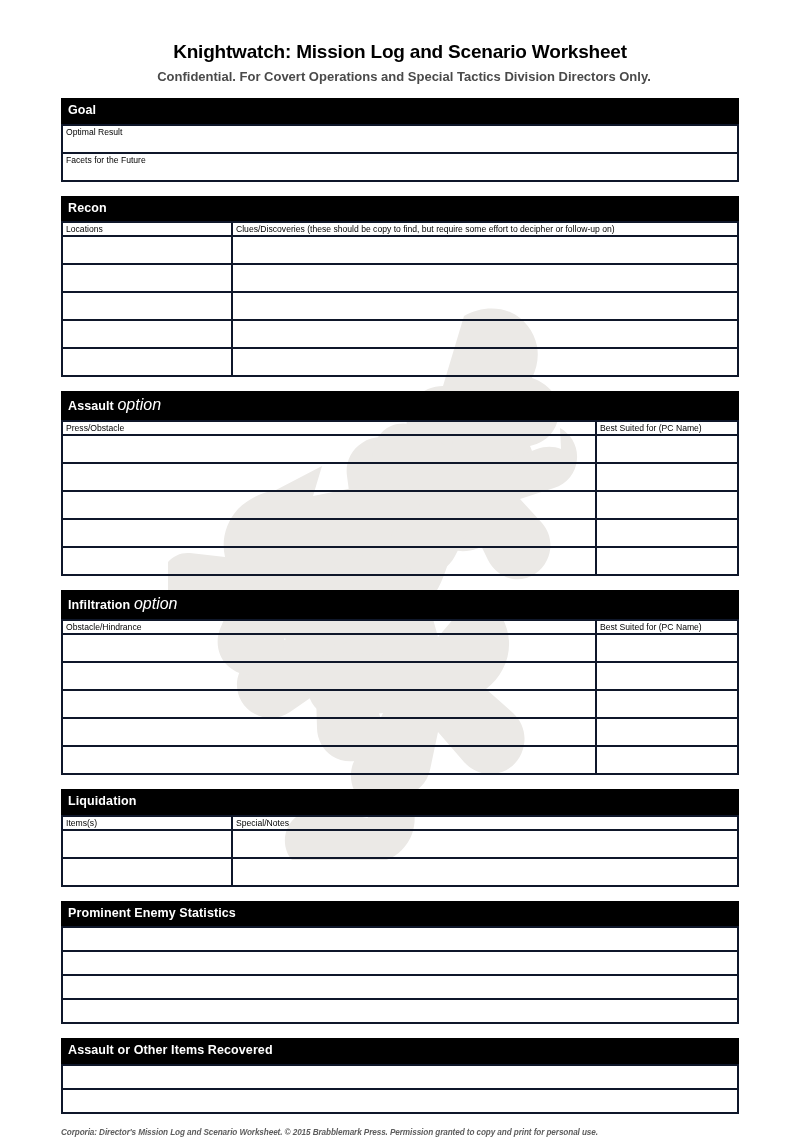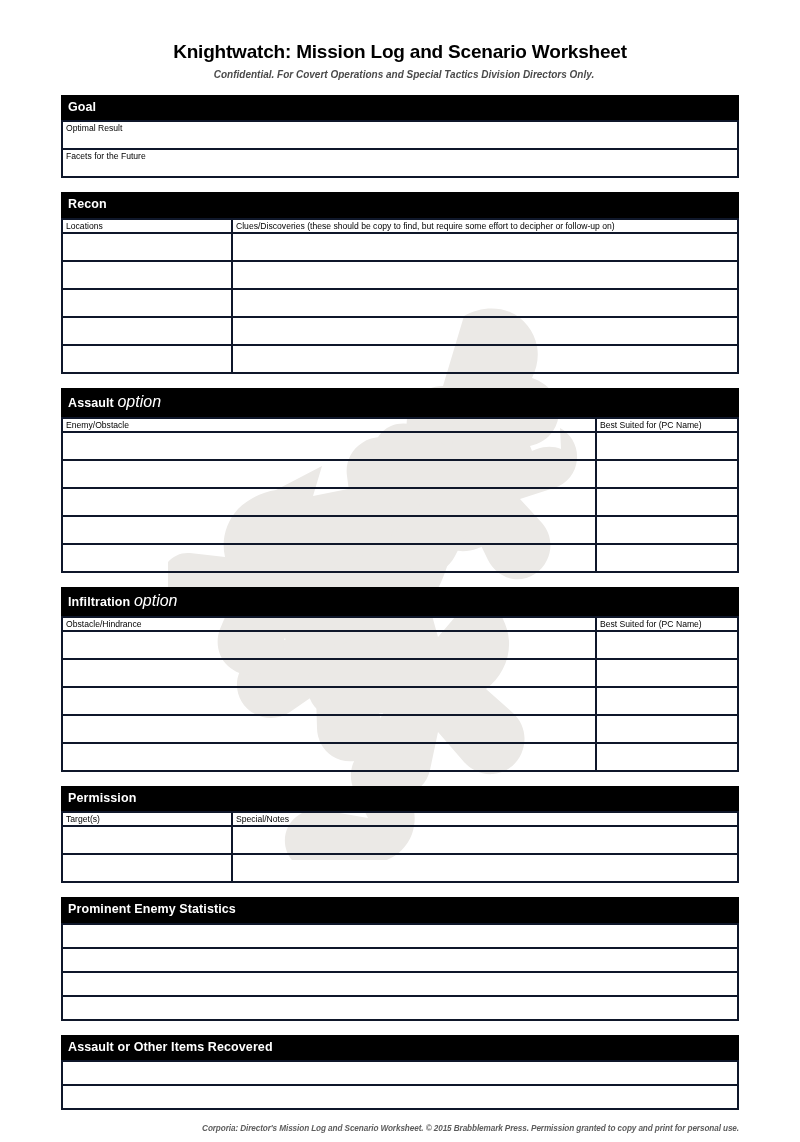--- a/index.html
+++ b/index.html
@@ -45,22 +45,21 @@
     text-align: center;
   }
   .doc-title {
     font-size: 19px;
     font-weight: bold;
     letter-spacing: -0.2px;
     margin: 5px;
     line-height: 1.2;
   }
   .doc-subtitle {
-    font-size: 10px;
-    font-style: italic;
+    font-size: 13px;
     font-weight: bold;
     color: #4a4a4a;
     margin: 5px 0 0 8px;
     line-height: 1.2;
   }
 
   
   .sheet {
     width: 678px;
     margin: 0 auto;
@@ -98,21 +97,21 @@
     vertical-align: top;
     background: transparent;
   }
   td.hdr { height: 14px; white-space: nowrap; overflow: hidden; }
   td.blank { height: 28px; }
   td.blank-sm { height: 24px; }
   td.goalrow { height: 28px; }
 
   
   .footer {
-    text-align: right;
+    text-align: left;
     font-size: 8.2px;
     font-style: italic;
     font-weight: bold;
     color: #5d5d5d;
     margin-top: 6px;
     letter-spacing: -0.1px;
   }
 </style>
 </head>
 <body>
@@ -197,21 +196,21 @@
       <div class="band">
         <span>Assault</span> <span class="opt">option</span>
       </div>
       <table class="grid">
         <colgroup>
             <col>
             <col style="width:142px">
           </colgroup>
         <tbody>
           <tr>
-            <td class="hdr">Enemy/Obstacle</td>
+            <td class="hdr">Press/Obstacle</td>
             <td class="hdr">Best Suited for (PC Name)</td>
           </tr>
           <tr>
             <td class="blank"></td>
             <td class="blank"></td>
           </tr>
           <tr>
             <td class="blank"></td>
             <td class="blank"></td>
           </tr>
@@ -264,30 +263,30 @@
           <tr>
             <td class="blank"></td>
             <td class="blank"></td>
           </tr>
         </tbody>
       </table>
     </div>
 
     <div class="section">
       <div class="band">
-        <span>Permission</span>
+        <span>Liquidation</span>
       </div>
       <table class="grid">
         <colgroup>
             <col style="width:170px">
             <col>
           </colgroup>
         <tbody>
           <tr>
-            <td class="hdr">Target(s)</td>
+            <td class="hdr">Items(s)</td>
             <td class="hdr">Special/Notes</td>
           </tr>
           <tr>
             <td class="blank"></td>
             <td class="blank"></td>
           </tr>
           <tr>
             <td class="blank"></td>
             <td class="blank"></td>
           </tr>

